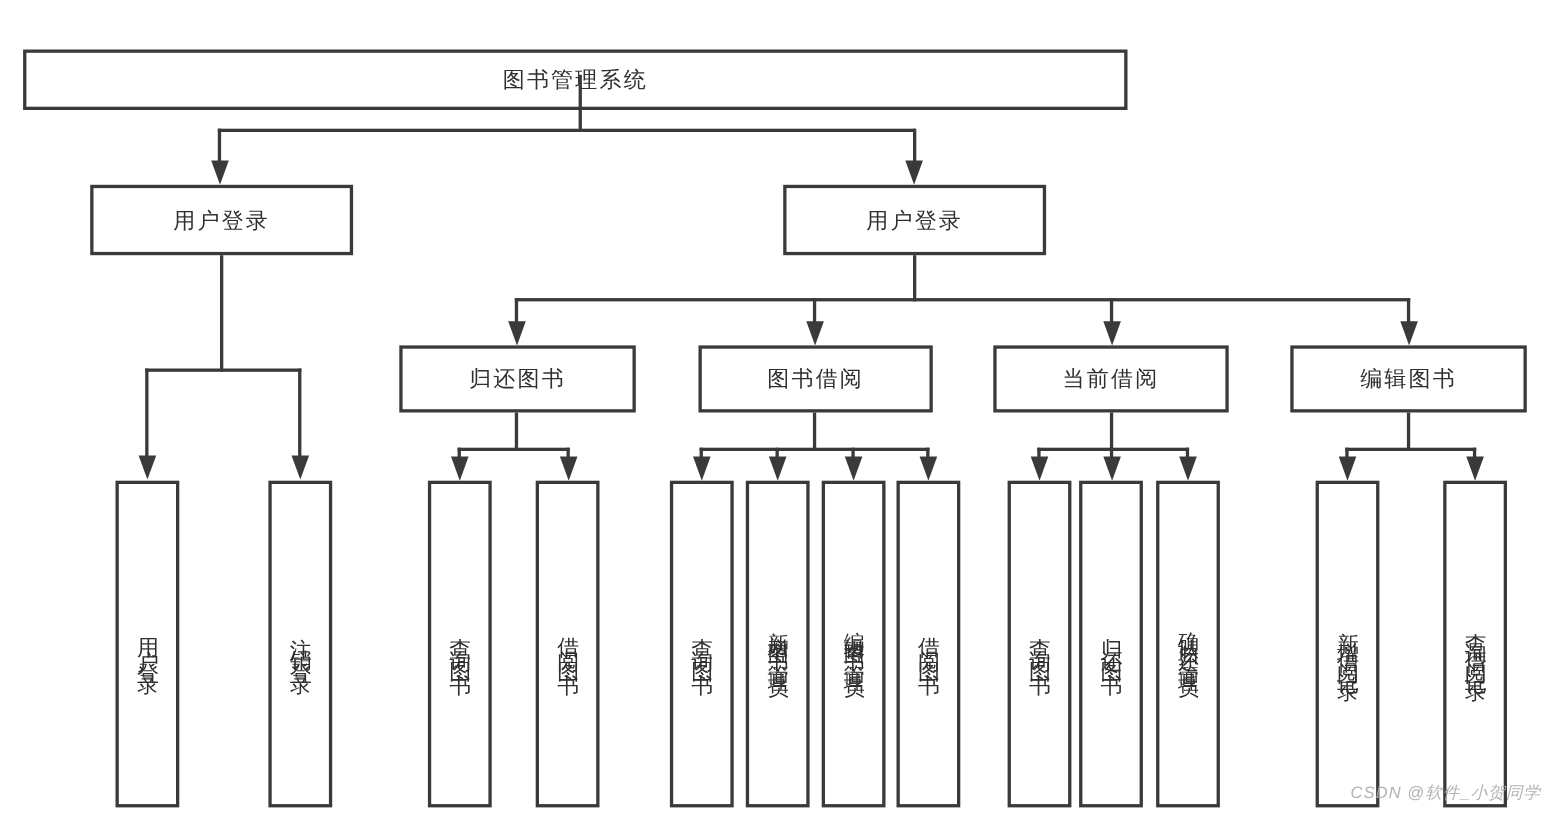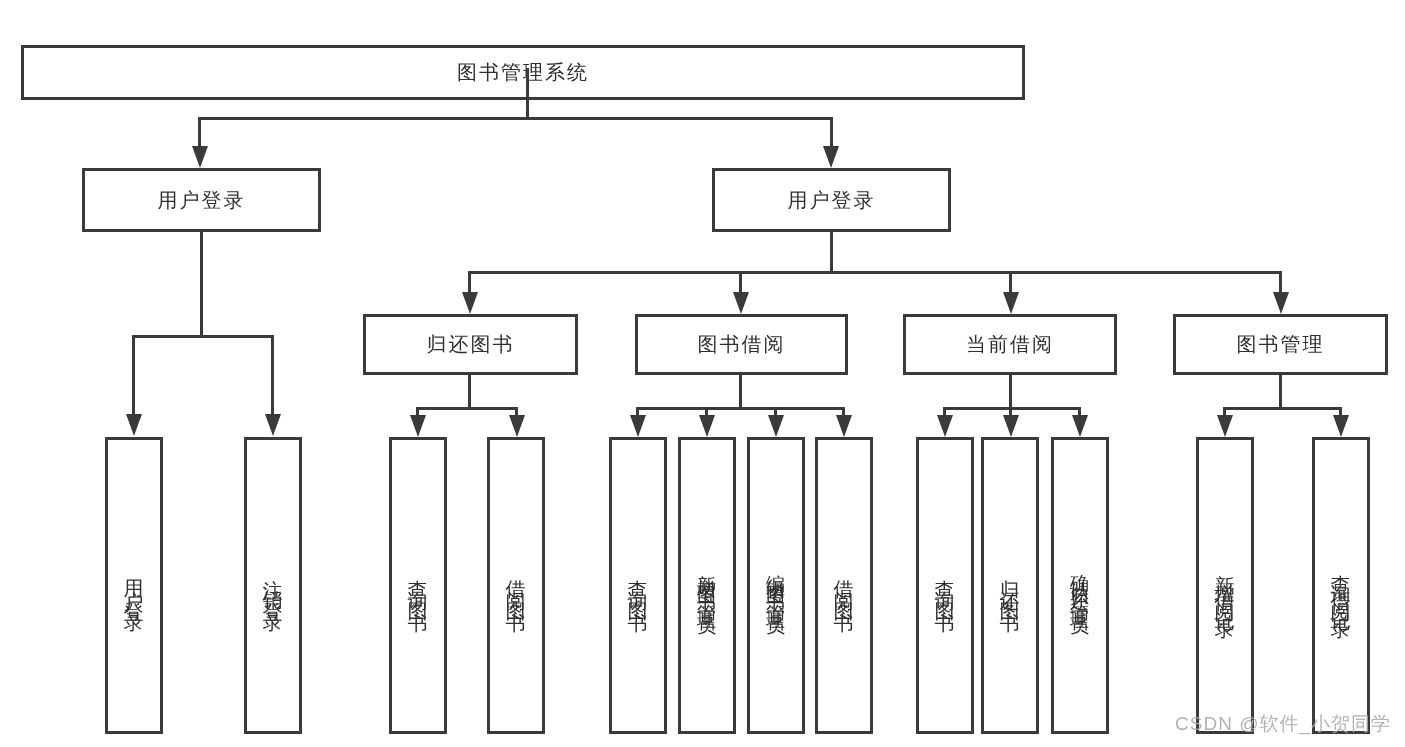--- a/index.html
+++ b/index.html
@@ -58,25 +58,26 @@
   .arw{
     position:absolute;
     width:0;height:0;
     border-left:8px solid transparent;
     border-right:8px solid transparent;
     border-top:22px solid var(--line);
   }
   #watermark{
     position:absolute;
     top:711px;
-    right:14px;
-    font-size:19px;
+    right:4px;
+    font-size:15px;
     color:rgba(170,170,170,0.9);
     letter-spacing:1px;
     white-space:nowrap;
+    font-style:italic;
   }
 </style>
 </head>
 <body>
 
 <div id="stage">
 
   <div class="box" style="left:21px;top:13px;width:1004px;height:55px;margin-top:32px;">
     <span>图书管理系统</span>
   </div>
@@ -116,21 +117,21 @@
   <div class="box" style="left:363px;top:314px;width:215px;height:61px;">
     <span>归还图书</span>
   </div>
   <div class="box" style="left:903px;top:314px;width:214px;height:61px;">
     <span>当前借阅</span>
   </div>
   <div class="box" style="left:635px;top:314px;width:213px;height:61px;">
     <span>图书借阅</span>
   </div>
   <div class="box" style="left:1173px;top:314px;width:215px;height:61px;">
-    <span>图书管理</span>
+    <span>编辑图书</span>
   </div>
 
   <div class="vline" style="left:468px;top:375px;height:35px;"></div>
   <div class="hline" style="left:416px;top:407px;width:102px;"></div>
   <div class="vline" style="left:416px;top:407px;height:12px;"></div>
   <div class="arw" style="left:410px;top:415px;"></div>
   <div class="vline" style="left:515px;top:407px;height:12px;"></div>
   <div class="arw" style="left:509px;top:415px;"></div>
 
   <div class="vline" style="left:739px;top:375px;height:35px;"></div>

